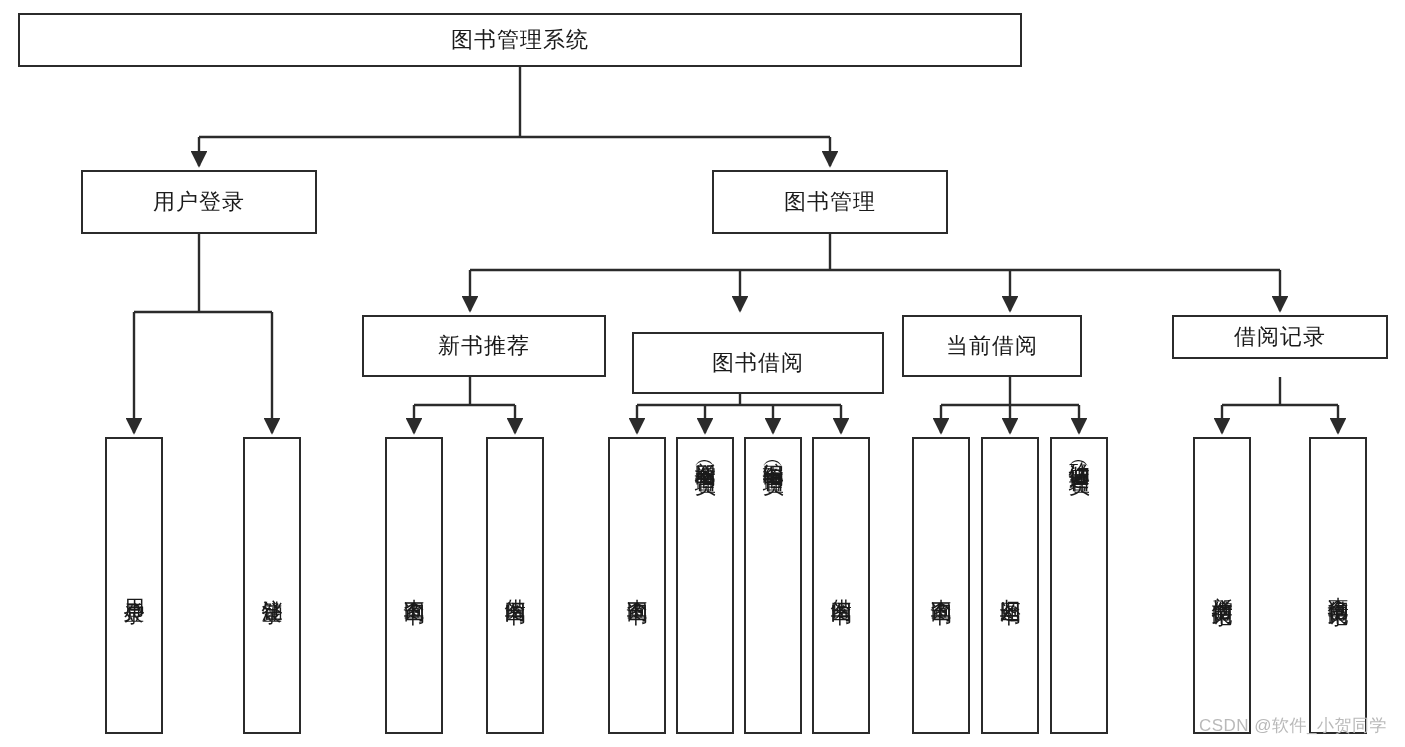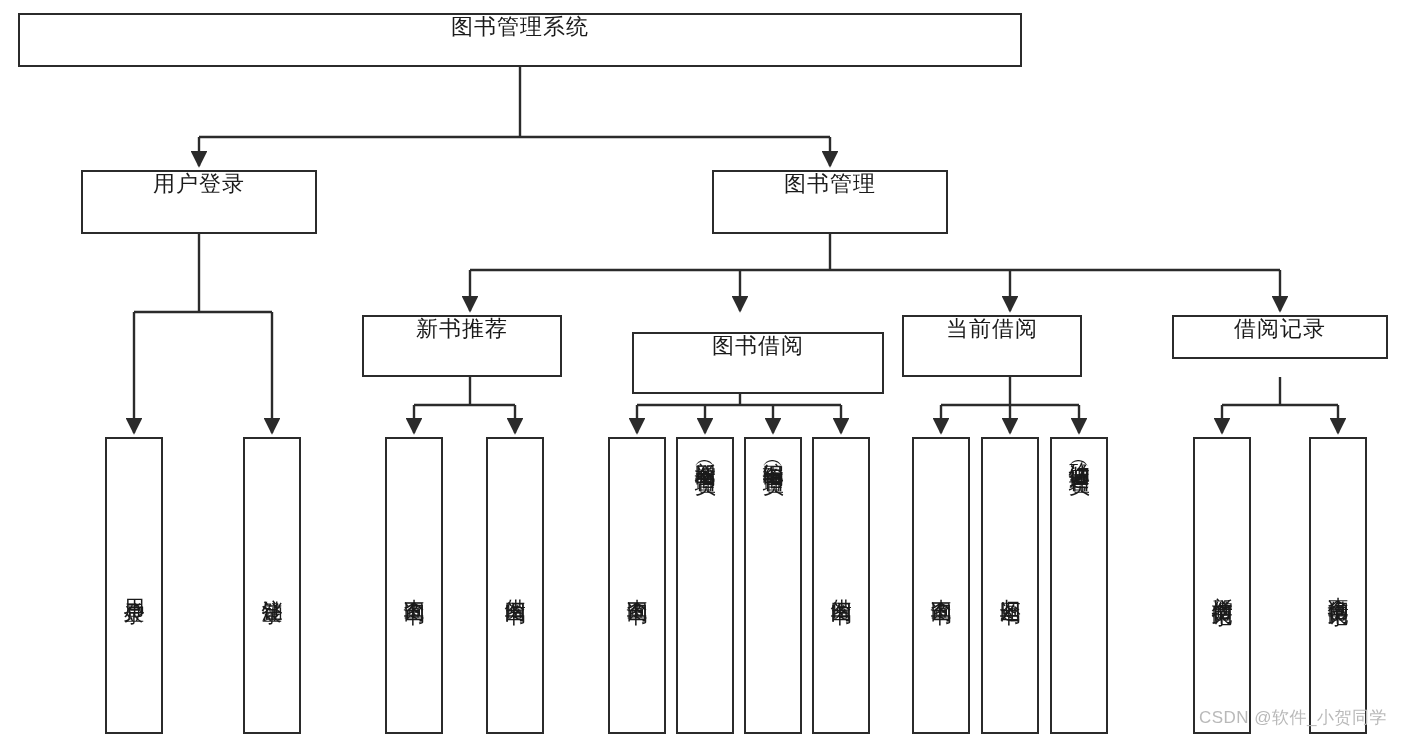--- a/index.html
+++ b/index.html
@@ -25,21 +25,21 @@
     top: 0;
     width: 1405px;
     height: 747px;
   }
   .node {
     position: absolute;
     box-sizing: border-box;
     background: #ffffff;
     border: 2px solid #2b2b2b;
     display: flex;
-    align-items: flex-start;
+    align-items: center;
     justify-content: center;
     text-align: center;
     color: #1a1a1a;
     z-index: 2;
   }
   .node.horiz {
     font-size: 22px;
     line-height: 1.1;
     letter-spacing: 1px;
   }
@@ -56,21 +56,21 @@
   .node.vert.centered {
     justify-content: center;
   }
   .node-label {
     display: block;
     white-space: pre-wrap;
   }
   .watermark {
     position: absolute;
     right: 18px;
-    bottom: 18px;
+    bottom: 10px;
     font-size: 17px;
     color: #b9b9b9;
     letter-spacing: 0.5px;
     z-index: 3;
     white-space: nowrap;
     user-select: none;
   }
 </style>
 </head>
 <body>
@@ -131,21 +131,21 @@
     <span class="node-label">图书管理系统</span>
   </div>
 
   <div class="node horiz" style="left:81px; top:170px; width:236px; height:64px;">
     <span class="node-label">用户登录</span>
   </div>
   <div class="node horiz" style="left:712px; top:170px; width:236px; height:64px;">
     <span class="node-label">图书管理</span>
   </div>
 
-  <div class="node horiz" style="left:362px; top:315px; width:200px; height:62px;">
+  <div class="node horiz" style="left:362px; top:315px; width:244px; height:62px;">
     <span class="node-label">新书推荐</span>
   </div>
   <div class="node horiz" style="left:632px; top:332px; width:252px; height:62px;">
     <span class="node-label">图书借阅</span>
   </div>
   <div class="node horiz" style="left:902px; top:315px; width:180px; height:62px;">
     <span class="node-label">当前借阅</span>
   </div>
   <div class="node horiz" style="left:1172px; top:315px; width:216px; height:44px;">
     <span class="node-label">借阅记录</span>

